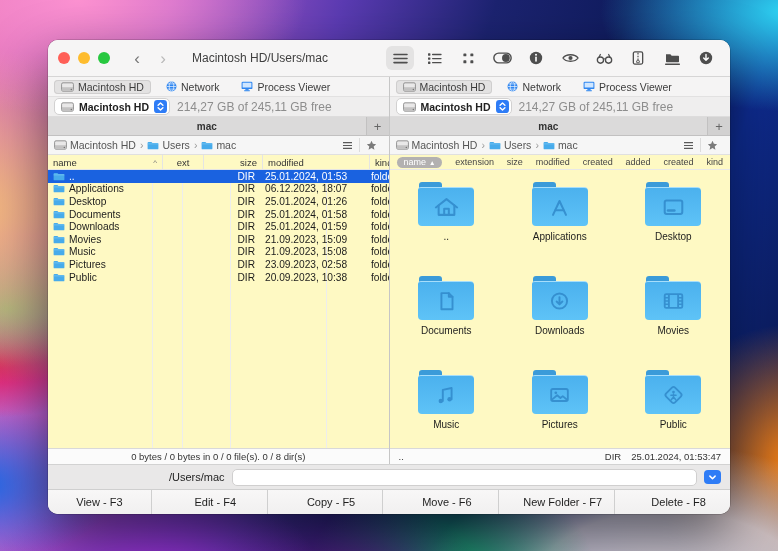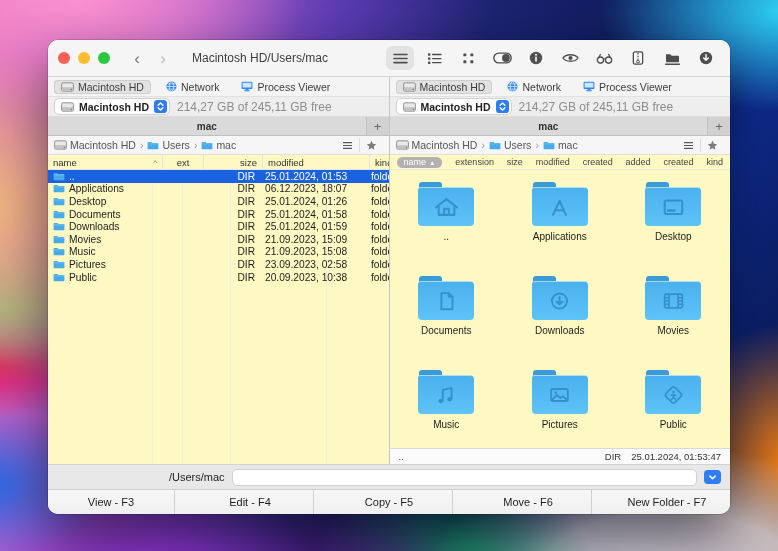--- a/index.html
+++ b/index.html
@@ -454,20 +454,21 @@
                   </svg>
                 </span>
                 <span>Public</span>
               </span>
               <span class="c cext"></span>
               <span class="c csize">DIR</span>
               <span class="c cmod">20.09.2023, 10:38</span>
               <span class="c ckind">folder</span>
             </div>
           </div>
+          <div class="statusbar center">0 bytes / 0 bytes in 0 / 0 file(s). 0 / 8 dir(s)</div>
         </div>
       <div class="pane" id="pane-right">
           <div class="favbar">
             <span class="favitem sel">
               <span class="icn">
                 <svg width="13" height="10" viewBox="0 0 14 11">
                   <rect x="0.5" y="0.9" width="13" height="9.2" rx="1.6" fill="#e9e8e8" stroke="#8b8b8b"></rect>
                   <path d="M0.5 6.6h13" stroke="#8b8b8b" stroke-width="0.7"></path>
                   <rect x="0.9" y="6.9" width="12.2" height="2.8" rx="0.8" fill="#c2c1c1"></rect>
                   <circle cx="11.2" cy="8.3" r="0.75" fill="#6e6e6e"></circle>
@@ -748,16 +749,17 @@
           </span>
         </button>
     </div>
 
     <div class="fnbar" id="fnbar">
         <div class="fnbtn">View - F3</div>
         <div class="fnbtn">Edit - F4</div>
         <div class="fnbtn">Copy - F5</div>
         <div class="fnbtn">Move - F6</div>
         <div class="fnbtn">New Folder - F7</div>
+        <div class="fnbtn">Delete - F8</div>
       </div>
 
   </div>
 </div>
 
 </body></html>

